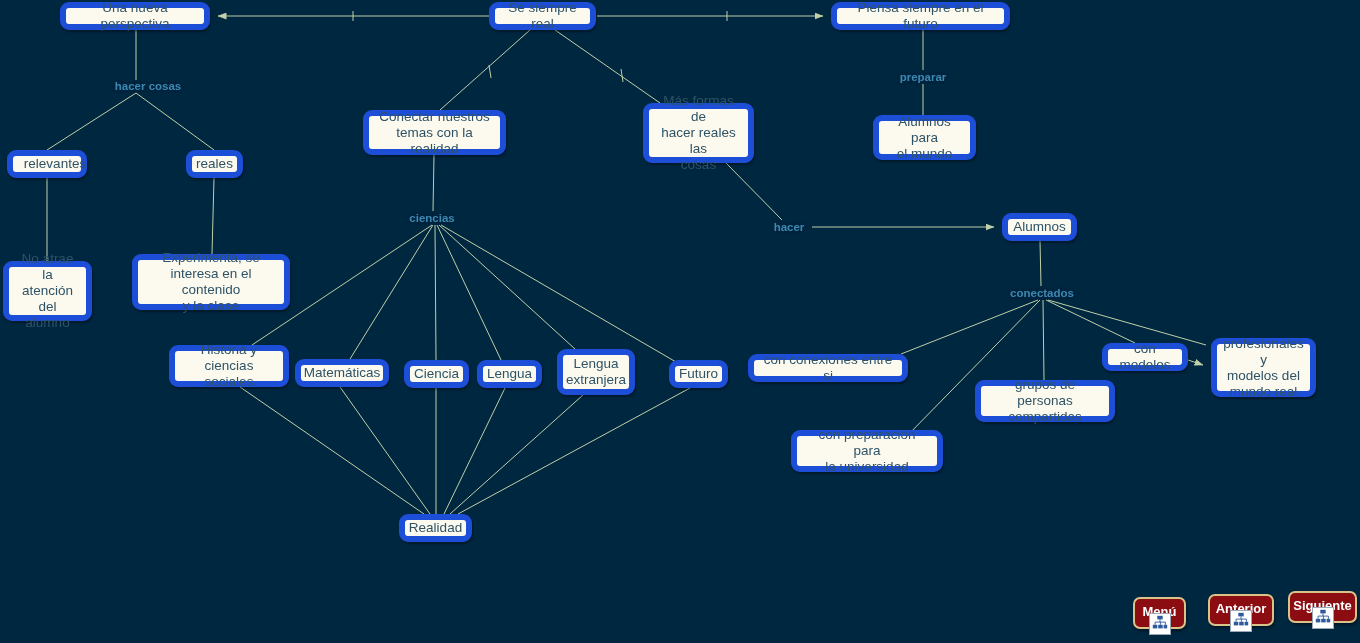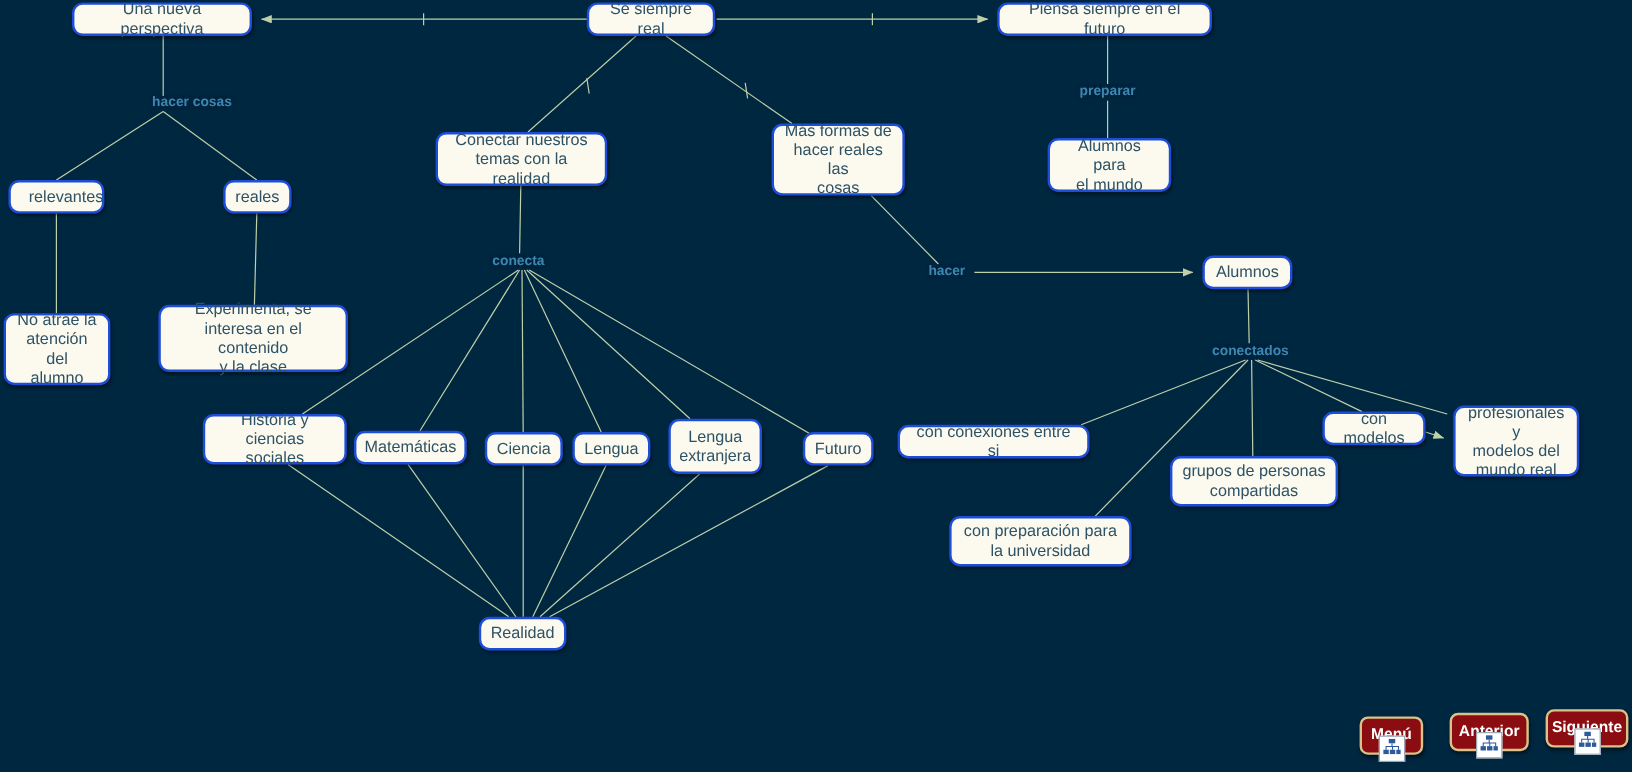--- a/index.html
+++ b/index.html
@@ -19,21 +19,21 @@
     position: absolute;
     left: 0; top: 0;
     width: 1360px;
     height: 643px;
     pointer-events: none;
   }
   .node {
     position: absolute;
     box-sizing: border-box;
     background: #FCFAEE;
-    border: 2px solid #1d4ed8;
+    border: 6px solid #1d4ed8;
     border-radius: 9px;
     color: #2E5266;
     font-size: 13.5px;
     line-height: 16px;
     text-align: center;
     display: flex;
     align-items: center;
     justify-content: center;
     padding: 3px 8px;
     box-shadow: 1px 2px 2px rgba(0,0,0,0.35);
@@ -170,23 +170,23 @@
   <div class="node" style="left: 748px; top: 354px; width: 160px; height: 28px;"><span>con conexiones entre si</span></div>
   <div class="node" style="left: 791px; top: 430px; width: 152px; height: 42px;"><span>con preparación para
 la universidad</span></div>
   <div class="node" style="left: 975px; top: 380px; width: 140px; height: 42px;"><span>grupos de personas
 compartidas</span></div>
   <div class="node" style="left: 1102px; top: 343px; width: 86px; height: 28px;"><span>con modelos</span></div>
   <div class="node" style="left: 1211px; top: 338px; width: 105px; height: 59px;"><span>profesionales y
 modelos del
 mundo real</span></div>
 
-  <div class="link-label" style="left: 140px; top: 86px; padding-left: 40px;">hacer cosas</div>
+  <div class="link-label" style="left: 128px; top: 86px; padding-left: 40px;">hacer cosas</div>
   <div class="link-label" style="left: 923px; top: 77px;">preparar</div>
-  <div class="link-label" style="left: 432px; top: 218px;">conecta</div>
+  <div class="link-label" style="left: 432px; top: 218px;">ciencias</div>
   <div class="link-label" style="left: 789px; top: 227px;">hacer</div>
   <div class="link-label" style="left: 1042px; top: 293px;">conectados</div>
 
   <div class="navbtn" style="left: 1133px; top: 597px; width: 53px; height: 32px;">
     <span>Menú</span>
     <span class="btn-icon">
       <svg viewBox="0 0 20 20" width="18" height="18" xmlns="http://www.w3.org/2000/svg">
         <rect x="7" y="2" width="6" height="4" fill="#2E5A9C"></rect>
         <rect x="2" y="12" width="5" height="4" fill="#2E5A9C"></rect>
         <rect x="8" y="12" width="5" height="4" fill="#2E5A9C"></rect>

